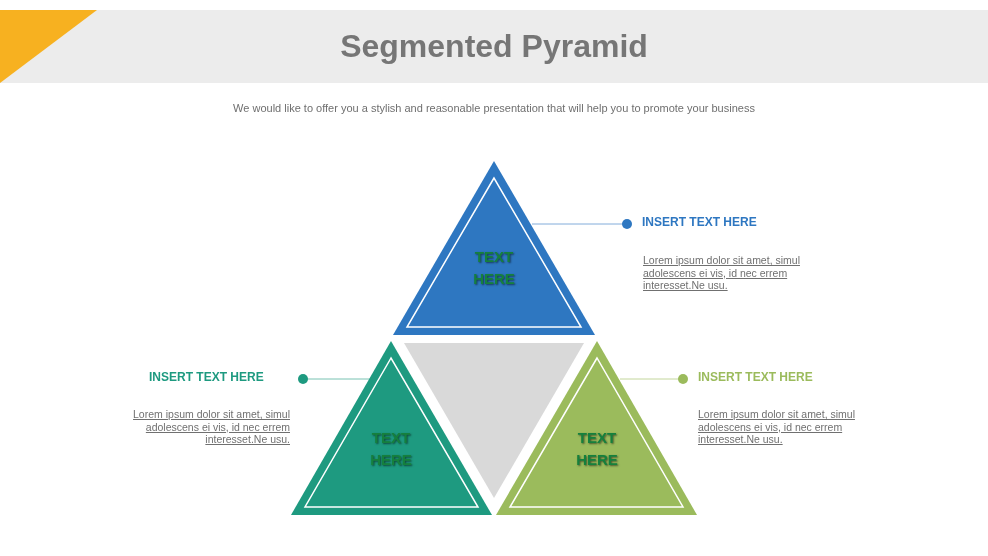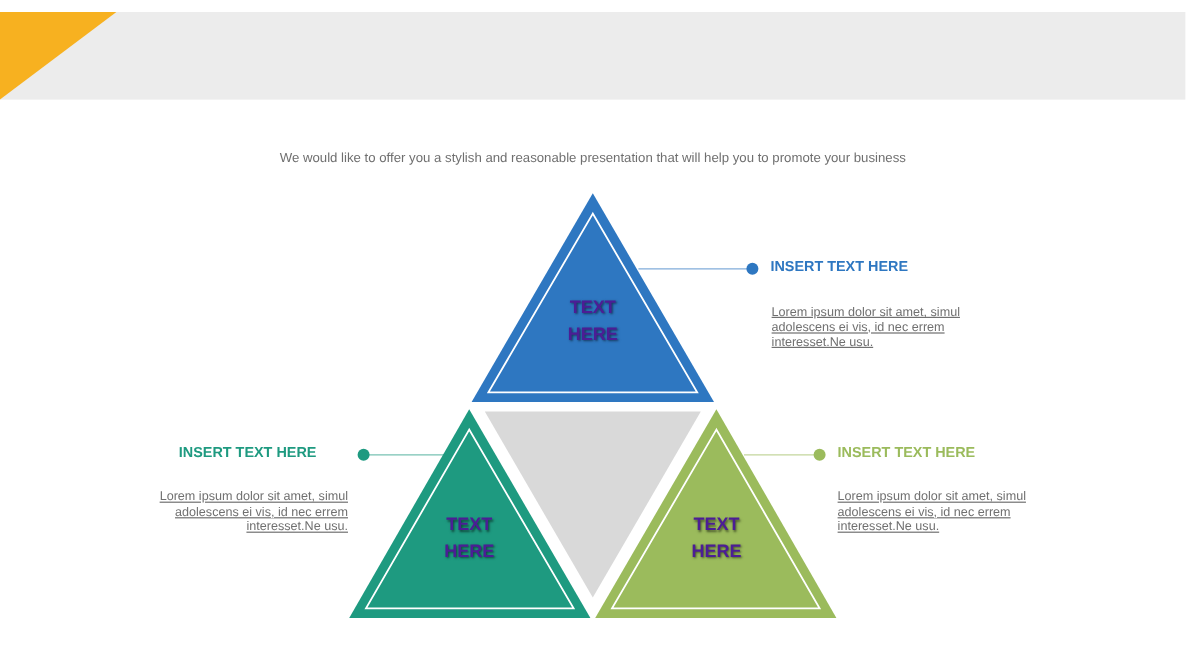--- a/index.html
+++ b/index.html
@@ -15,46 +15,47 @@
     .corner-accent { position:absolute; left:0; top:10px; }
     .page-title {
       position:absolute; left:0; top:10px; width:988px; height:73px;
       display:flex; align-items:center; justify-content:center;
       font-size:32px; color:#767676; letter-spacing:0px;
     }
     .page-title .bold { font-weight:bold; }
     .page-title .light { font-weight:normal; margin-left:9px; }
     .subtitle {
       position:absolute; left:0; top:102px; width:988px; text-align:center;
-      font-size:11px; color:#6f6f6f;margin-top:24px;
+      font-size:11px; color:#6f6f6f;
     }
     svg.diagram { position:absolute; left:0; top:0; }
     .tri-label {
       position:absolute; width:120px; text-align:center;
-      color:#4c1d95; font-weight:bold; font-size:15px; line-height:22px;
+      color:#15803d; font-weight:bold; font-size:15px; line-height:22px;
       text-shadow:1px 1px 2px rgba(0,0,0,0.55);
     }
     .callout-title {
       position:absolute; font-weight:bold; font-size:12px; white-space:nowrap;
     }
     .callout-body {
       position:absolute; font-size:10.5px; line-height:12.5px; color:#707070;
       width:175px;
       text-decoration:underline;
     }
     .right-align { text-align:right; }
   </style>
 </head>
 <body>
 
 <div class="header-band"></div>
 <svg class="corner-accent" width="100" height="75" viewBox="0 0 100 75">
   <polygon points="0,0 97,0 0,73" fill="#f7b120"></polygon>
 </svg>
 <div class="page-title">
+  <span class="bold">Segmented Pyramid</span>
 </div>
 <div class="subtitle">We would like to offer you a stylish and reasonable presentation that will help you to promote your business</div>
 
 <svg class="diagram" width="988" height="556" viewBox="0 0 988 556">
 
   <line x1="532" y1="224" x2="626" y2="224" stroke="#2e77c1" stroke-width="1" opacity="0.6"></line>
   <circle cx="627" cy="224" r="5" fill="#2e77c1"></circle>
   <line x1="303" y1="379" x2="370" y2="379" stroke="#1e9a80" stroke-width="1" opacity="0.6"></line>
   <circle cx="303" cy="379" r="5" fill="#1e9a80"></circle>
   <line x1="620" y1="379" x2="683" y2="379" stroke="#9bbb5c" stroke-width="1" opacity="0.6"></line>

